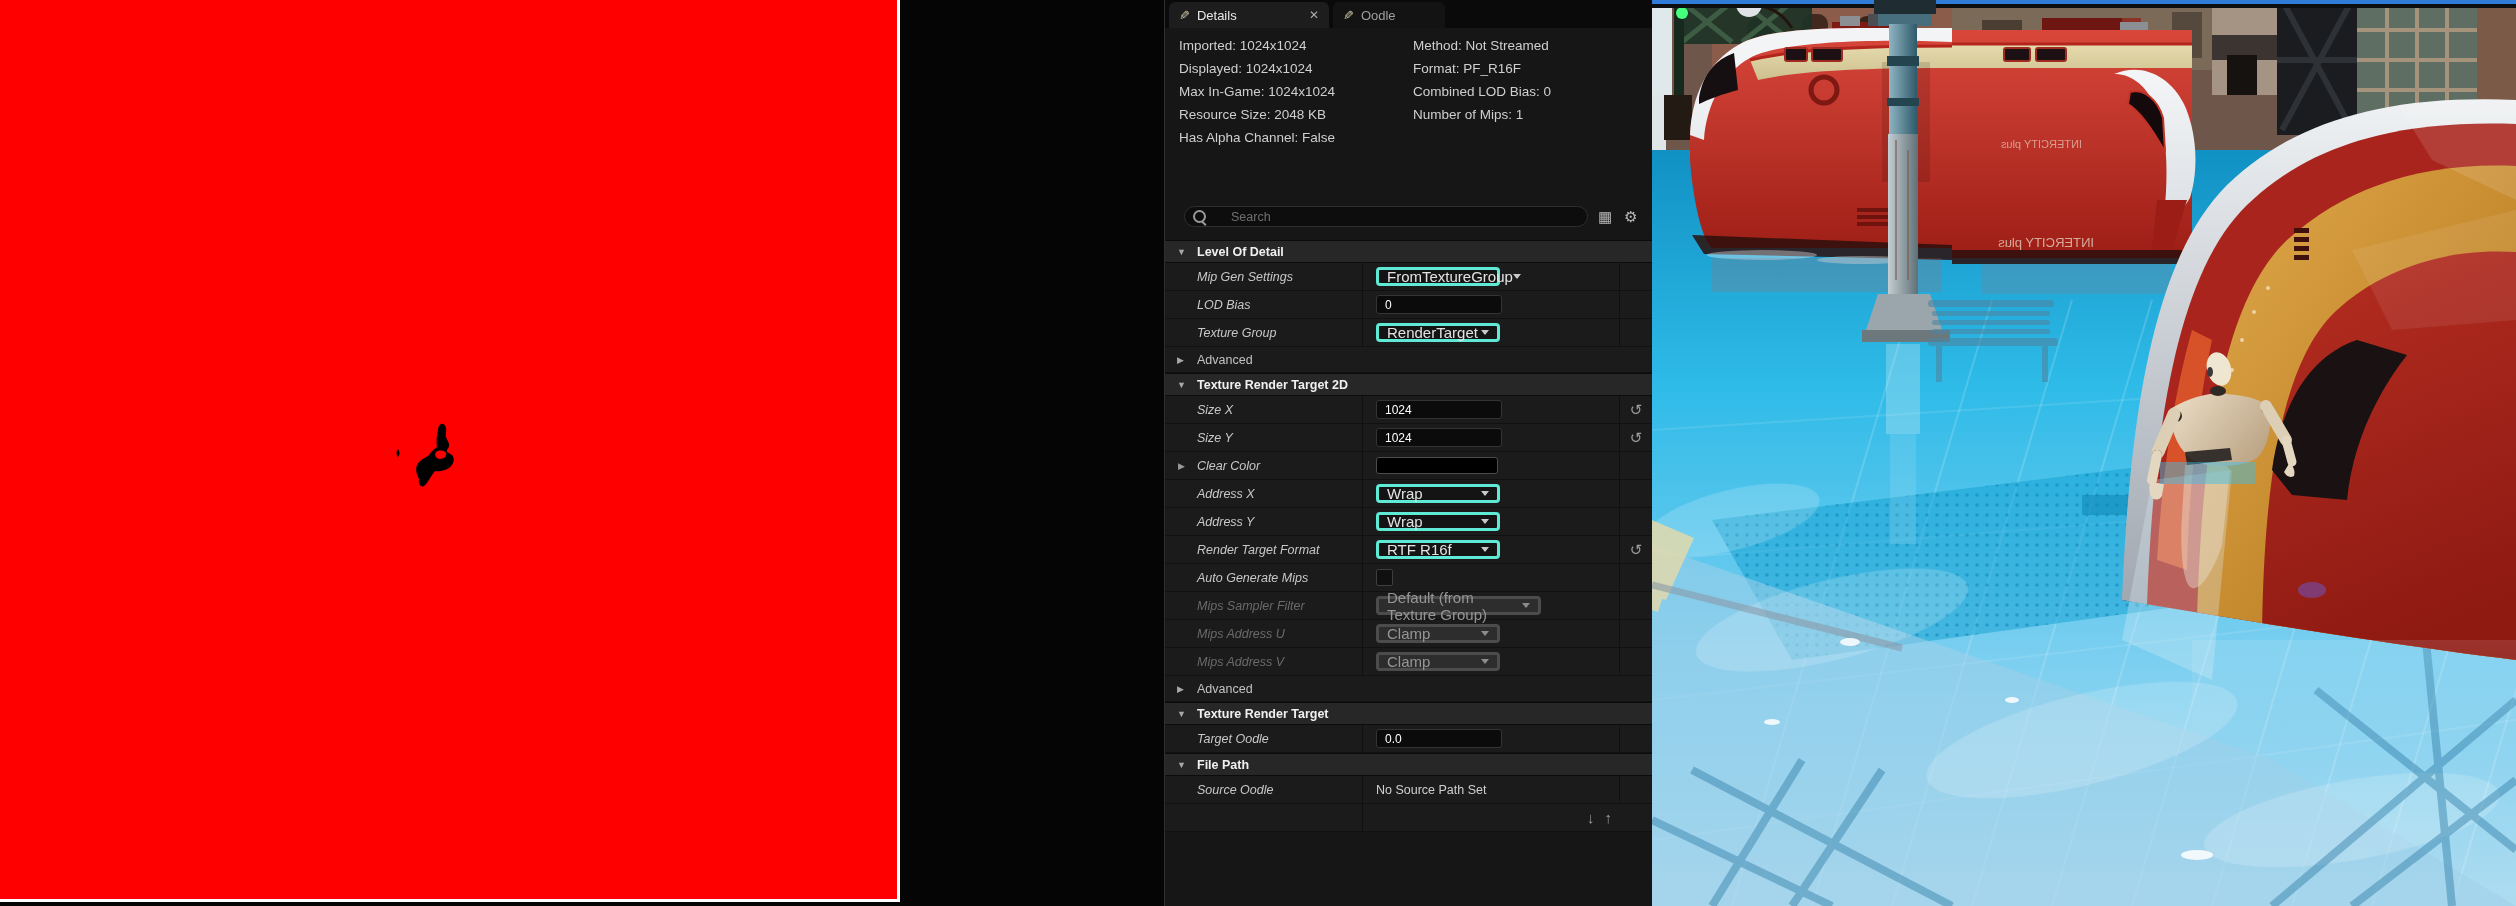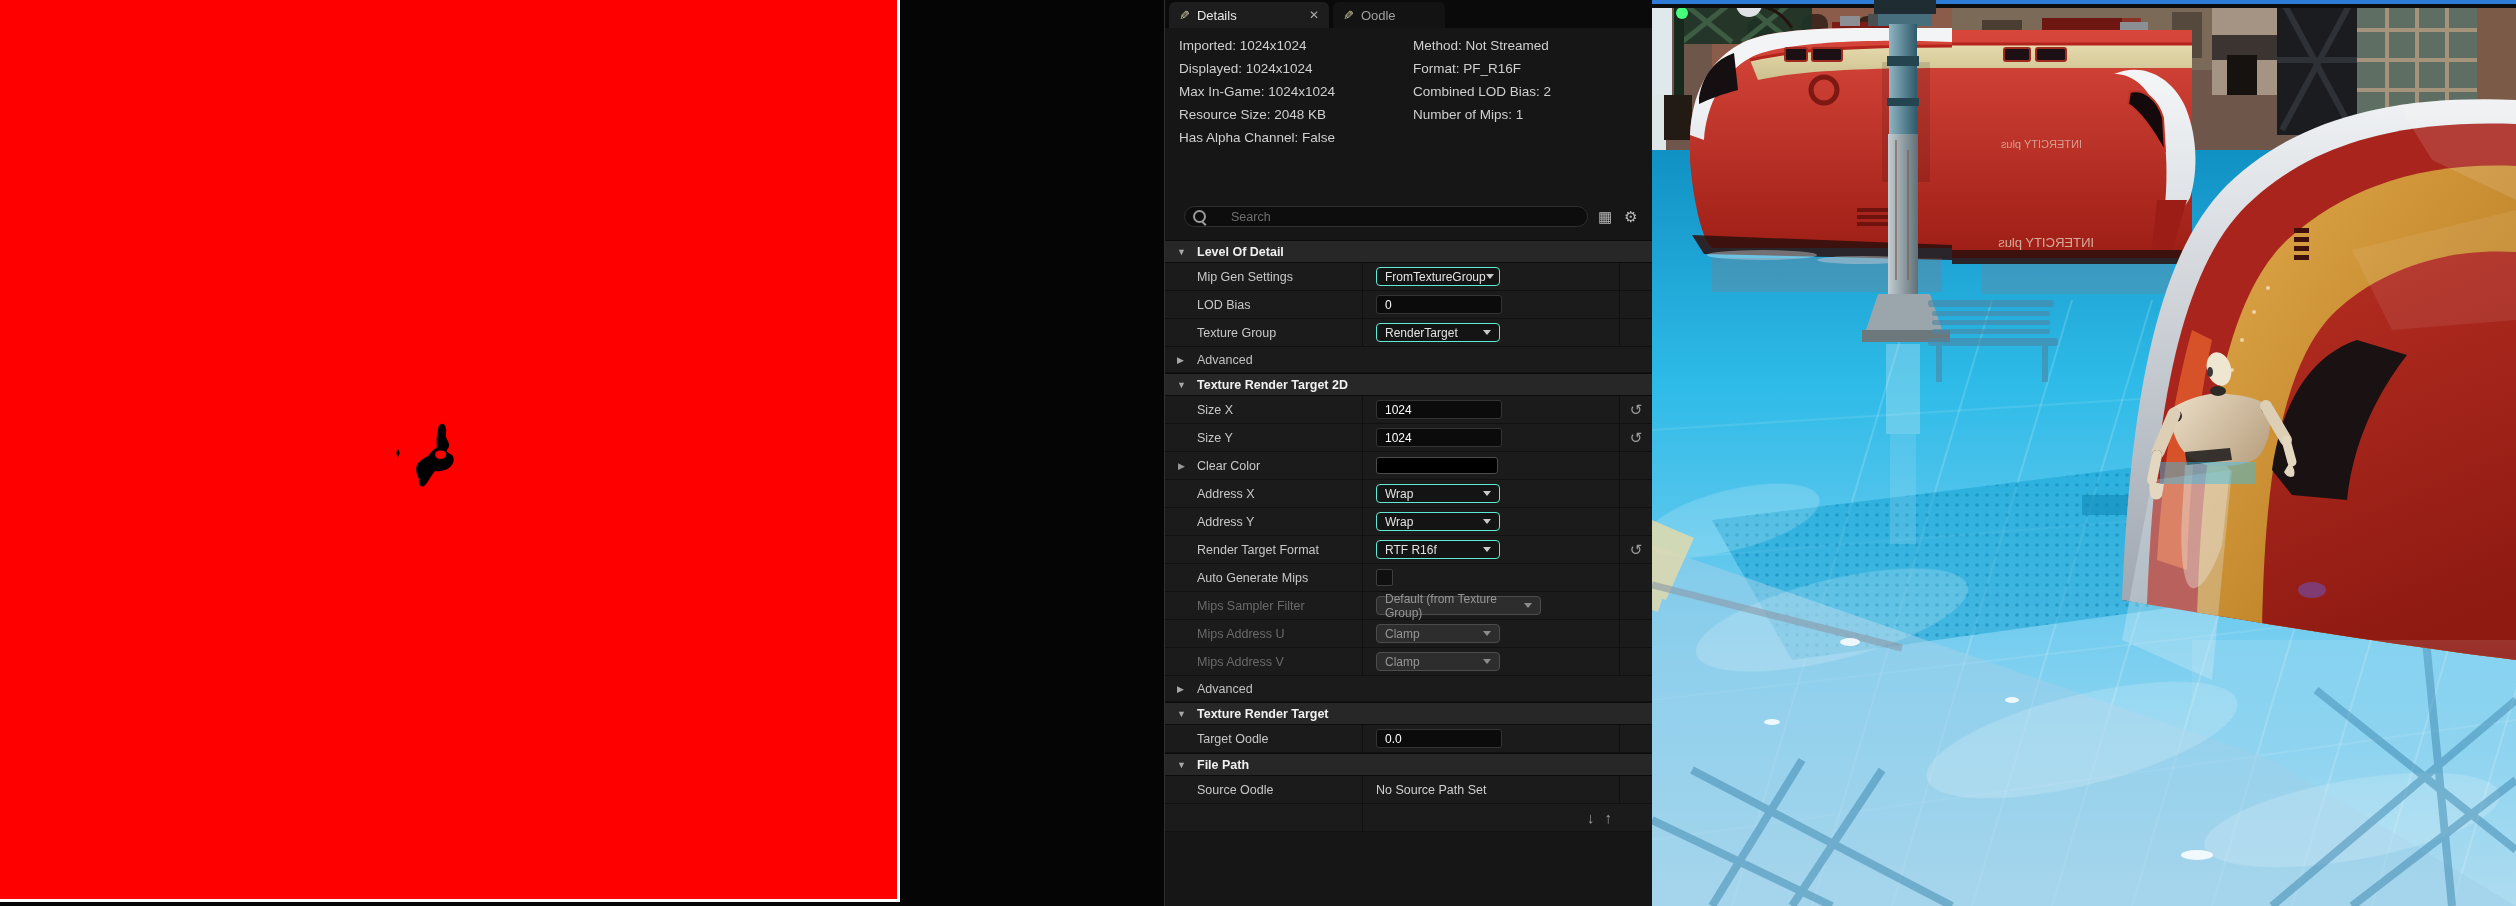--- a/index.html
+++ b/index.html
@@ -38,27 +38,27 @@
   .sicon.grid{left:433px;} .sicon.gear{left:459px;}
   .props{position:absolute;left:0;top:240px;width:100%;}
   .phead{height:23px;box-sizing:border-box;background:#272727;border-top:1px solid #0c0c0c;
          border-bottom:1px solid #0c0c0c;display:flex;align-items:center;color:#f0f0f0;font-weight:bold;}
   .phead .tri,.pcat .tri{width:20px;margin-left:12px;color:#a8a8a8;font-size:9px;flex:none;}
   .prow{height:28px;box-sizing:border-box;background:#1b1b1b;border-bottom:1px solid #111;
         display:flex;align-items:stretch;}
   .pcat{height:26px;box-sizing:border-box;background:#1b1b1b;border-bottom:1px solid #111;
         display:flex;align-items:center;color:#c2c2c2;}
   .plabel{width:197px;box-sizing:border-box;display:flex;align-items:center;flex:none;}
-  .plabel .txt{margin-left:32px;white-space:nowrap;}
+  .plabel .txt{margin-left:32px;white-space:nowrap;font-style:italic;}
   .plabel .exp{position:absolute;margin-left:13px;color:#9a9a9a;font-size:9px;}
   .pval{flex:1;border-left:1px solid #101010;display:flex;align-items:center;position:relative;}
   .preset{width:32px;flex:none;border-left:1px solid #101010;display:flex;align-items:center;justify-content:center;
           color:#9a9a9a;font-size:15px;}
-  .dd{margin-left:13px;height:19px;box-sizing:border-box;background:#141414;border:1px solid #5eead4;
-      border-radius:4px;color:#e2e2e2;font-size:12px;display:flex;align-items:center;padding:0 8px;width:124px;}
+  .dd{margin-left:13px;height:19px;box-sizing:border-box;background:#141414;border:3px solid #5eead4;
+      border-radius:4px;color:#e2e2e2;font-size:15px;display:flex;align-items:center;padding:0 8px;width:124px;}
   .dd .chev{margin-left:auto;width:0;height:0;border-left:4px solid transparent;border-right:4px solid transparent;
             border-top:5px solid #c9c9c9;}
   .dd.wide{width:165px;}
   .row-disabled .plabel .txt{color:#6a6a6a;}
   .row-disabled .dd{background:#2d2d2d;border-color:#4c4c4c;color:#969696;}
   .row-disabled .dd .chev{border-top-color:#8c8c8c;}
   .tinput{margin-left:13px;width:126px;height:19px;box-sizing:border-box;background:#0b0b0b;border:1px solid #343434;
           border-radius:3px;color:#fff;font-size:12px;display:flex;align-items:center;padding-left:8px;}
   .swatch{margin-left:13px;width:120px;height:15px;background:#000;border:1px solid #4c4c4c;border-radius:3px;}
   .checkbox{margin-left:13px;width:15px;height:15px;background:#101010;border:1px solid #3e3e3e;border-radius:2px;}
@@ -109,21 +109,21 @@
       <div class="infocol l">
         <span>Imported: 1024x1024</span>
         <span>Displayed: 1024x1024</span>
         <span>Max In-Game: 1024x1024</span>
         <span>Resource Size: 2048 KB</span>
         <span>Has Alpha Channel: False</span>
       </div>
       <div class="infocol r">
         <span>Method: Not Streamed</span>
         <span>Format: PF_R16F</span>
-        <span>Combined LOD Bias: 2</span>
+        <span>Combined LOD Bias: 0</span>
         <span>Number of Mips: 1</span>
       </div>
     </div>
 
     <div class="searchrow">
       <div class="searchbox">
         <span class="mag"></span>
         <input type="text" placeholder="Search" style="">
       </div>
       <span class="sicon grid">▦</span>

